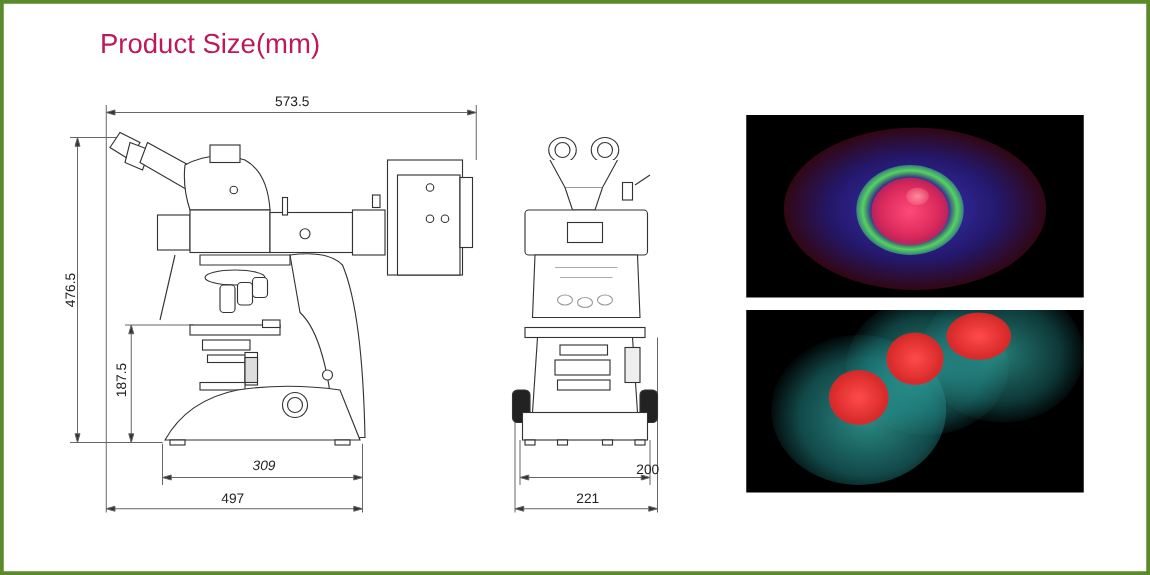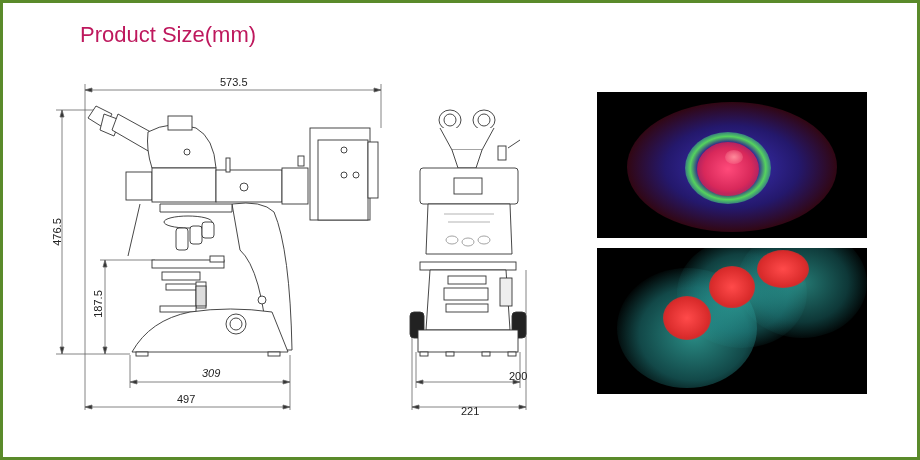--- a/index.html
+++ b/index.html
@@ -167,21 +167,21 @@
     <rect x="508" y="352" width="8" height="4"></rect>
   </g>
 </svg>
 
 <div class="dim" style="left:220px; top:76px;text-align:right;">573.5</div>
 <div class="dim vert" style="left:37px; top:226px; width:40px; text-align:center;">476.5</div>
 <div class="dim vert" style="left:78px; top:298px; width:40px; text-align:center;">187.5</div>
 <div class="dim" style="left:202px; top:367px;font-style:italic;">309</div>
 <div class="dim" style="left:177px; top:393px;">497</div>
 <div class="dim" style="left:461px; top:370px;margin-left:48px;">200</div>
-<div class="dim" style="left:461px; top:405px;">221</div>
+<div class="dim" style="left:461px; top:393px;">221</div>
 
 <div class="photo photo1">
   <div class="blob" style="left:30px; top:10px; width:210px; height:130px; background: radial-gradient(ellipse at 50% 50%, rgba(70,60,220,0.85) 0%, rgba(60,40,180,0.6) 45%, rgba(140,20,60,0.35) 70%, rgba(0,0,0,0) 80%);"></div>
   <div class="blob" style="left:88px; top:40px; width:86px; height:72px; background: radial-gradient(ellipse at 50% 50%, rgba(0,0,0,0) 50%, rgba(90,230,90,0.9) 62%, rgba(40,140,160,0.5) 75%, rgba(0,0,0,0) 82%);"></div>
   <div class="blob" style="left:100px; top:50px; width:62px; height:54px; background: radial-gradient(ellipse at 50% 50%, #ff4a7a 0%, #d8285a 55%, rgba(200,30,80,0.7) 80%, rgba(0,0,0,0) 100%);"></div>
   <div class="blob" style="left:128px; top:58px; width:18px; height:14px; background: radial-gradient(ellipse, #ff8a9a 0%, rgba(255,80,110,0) 100%);"></div>
 </div>
 
 <div class="photo photo2">
   <div class="blob" style="left:20px; top:20px; width:140px; height:120px; background: radial-gradient(ellipse at 55% 55%, rgba(60,200,190,0.7) 0%, rgba(40,160,160,0.45) 50%, rgba(0,0,0,0) 75%);"></div>

